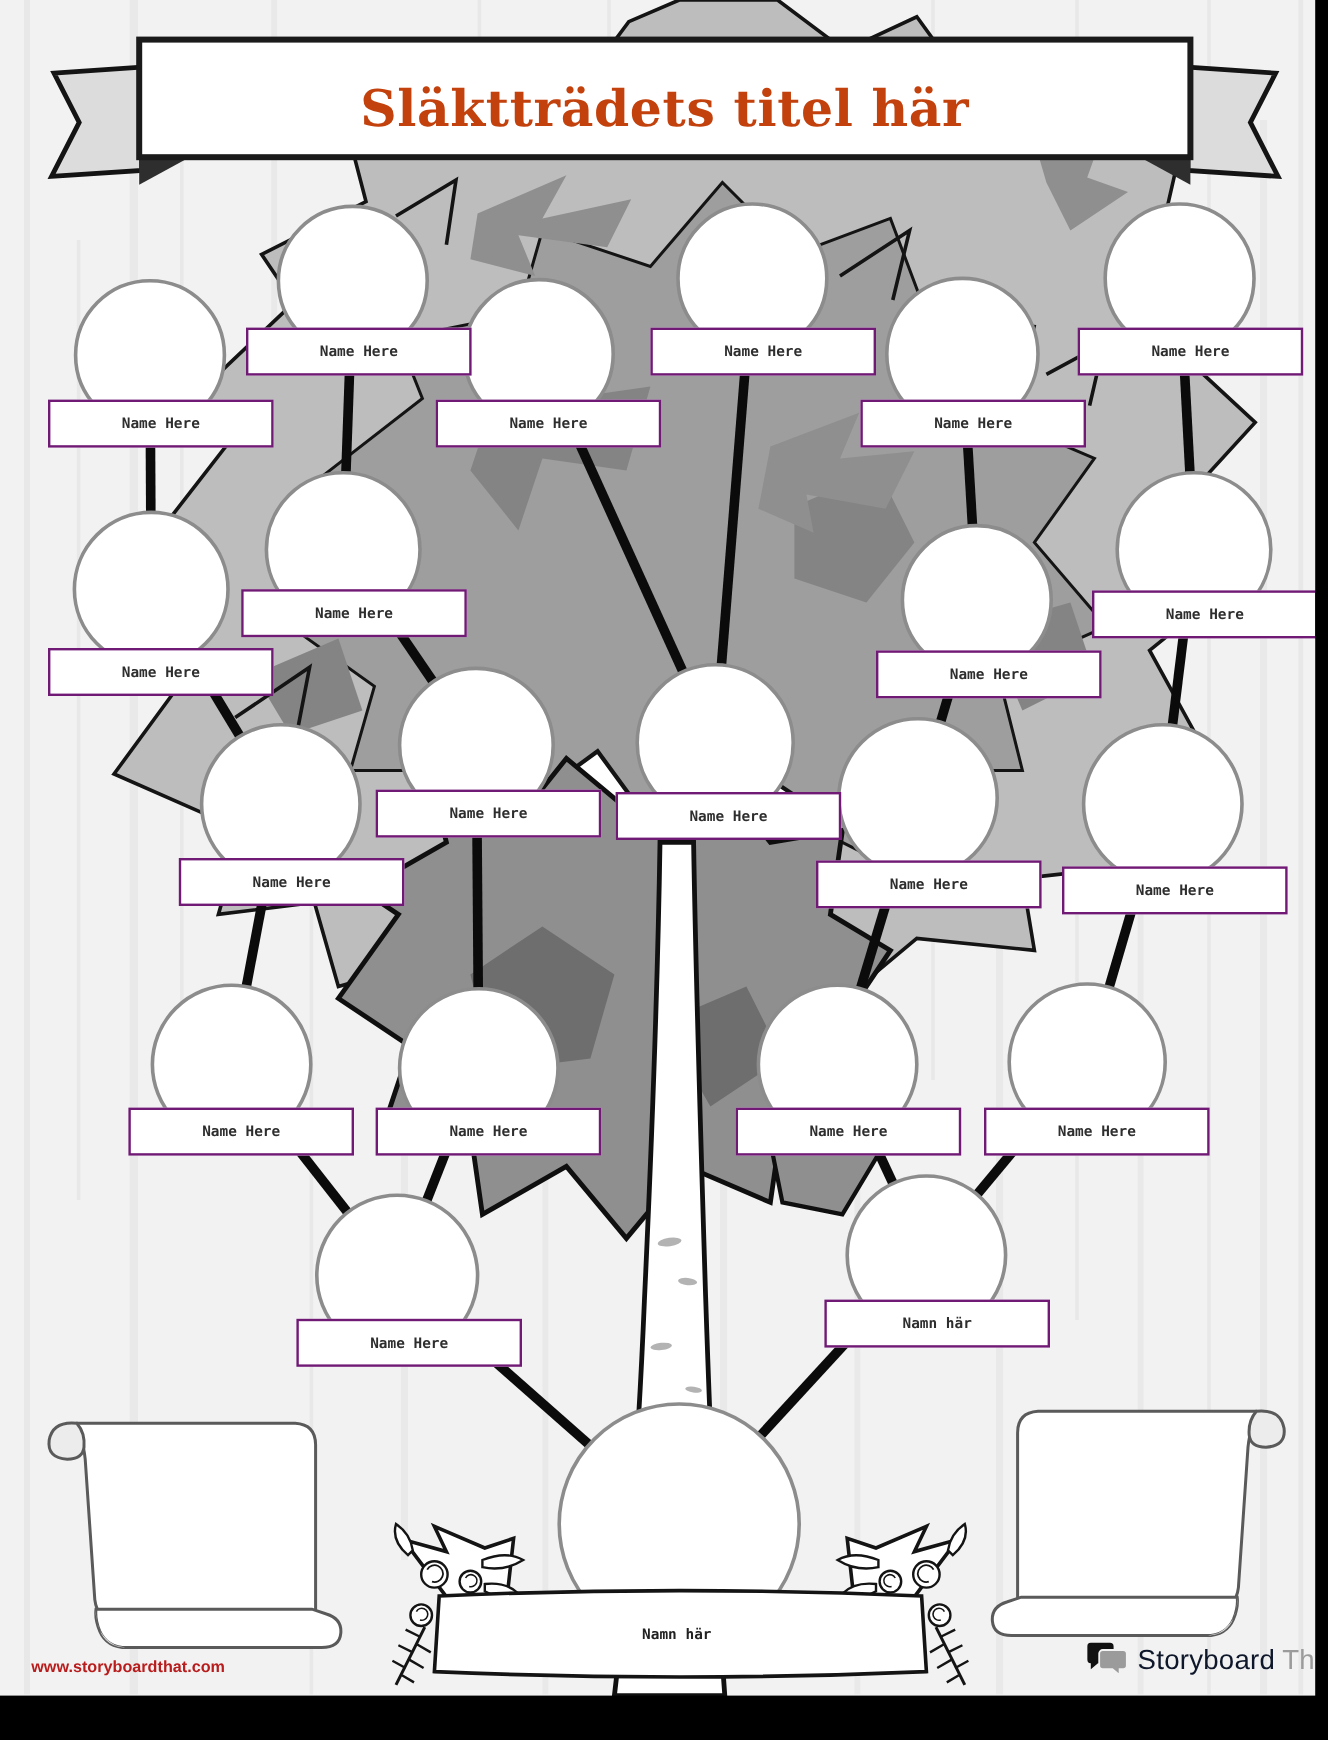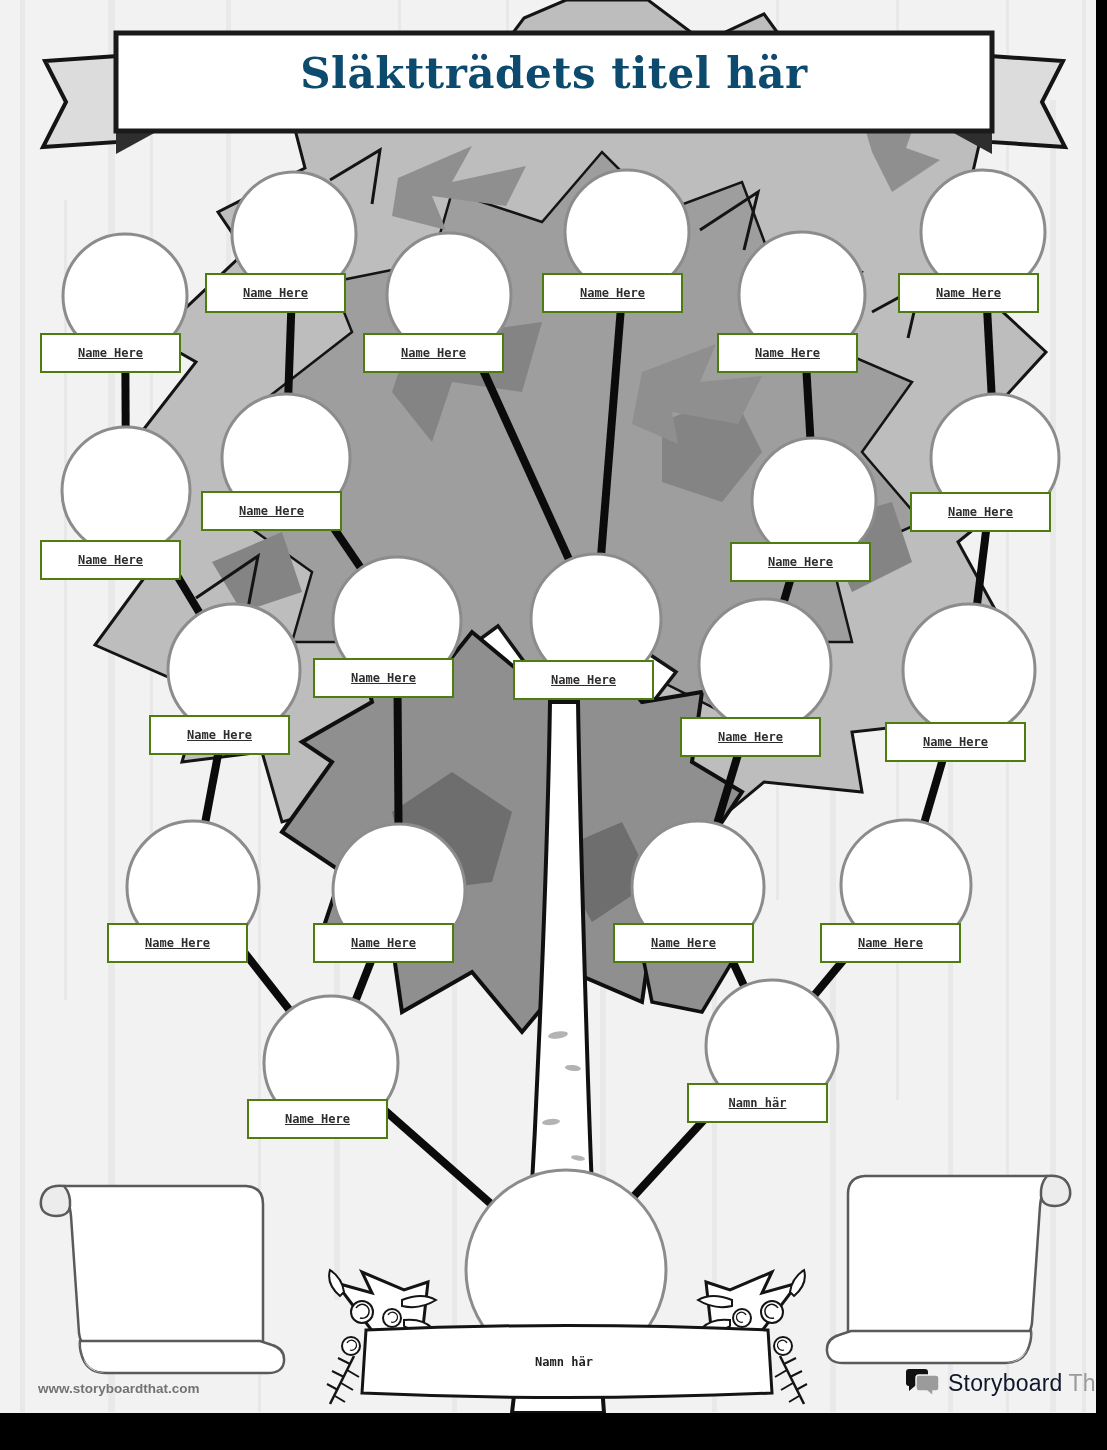--- a/index.html
+++ b/index.html
@@ -1,27 +1,27 @@
 <!DOCTYPE html>
 <html><head>
 <meta charset="utf-8">
 <style>
   html,body{margin:0;padding:0;background:#000;}
   .page{position:relative;width:1107px;height:1450px;background:#f2f2f2;overflow:hidden;
         font-family:"Liberation Sans",sans-serif;}
   svg.art{position:absolute;left:0;top:0;z-index:1;}
-  .name-label{position:absolute;width:141px;height:40px;background:#fff;border:2px solid #4d7c0f;
+  .name-label{position:absolute;width:188px;height:40px;background:#fff;border:2px solid #701a75;
         box-sizing:border-box;display:flex;align-items:center;justify-content:center;
-        font:700 12px "DejaVu Sans Mono",monospace;color:#2e2e2e;z-index:2;letter-spacing:0;text-decoration:underline;}
+        font:700 12px "DejaVu Sans Mono",monospace;color:#2e2e2e;z-index:2;letter-spacing:0;}
   .root-label{position:absolute;width:300px;height:30px;background:transparent;border:none;
         display:flex;align-items:center;justify-content:center;
         font:700 12px "DejaVu Sans Mono",monospace;color:#222;z-index:3;}
-  .title{position:absolute;left:116px;top:24px;width:876px;height:98px;display:flex;align-items:center;
-        justify-content:center;font:700 42px "DejaVu Serif",serif;color:#0c4a6e;z-index:3;letter-spacing:.5px;}
-  .url{position:absolute;left:38px;top:1381px;font:700 13.5px "Liberation Sans",sans-serif;color:#737373;z-index:3;}
+  .title{position:absolute;left:116px;top:41px;width:876px;height:98px;display:flex;align-items:center;
+        justify-content:center;font:700 42px "DejaVu Serif",serif;color:#c2410c;z-index:3;letter-spacing:.5px;}
+  .url{position:absolute;left:26px;top:1381px;font:700 13.5px "Liberation Sans",sans-serif;color:#b91c1c;z-index:3;}
   .logo{position:absolute;left:906px;top:1368px;display:flex;align-items:center;gap:6px;z-index:3;}
   .logo .word{font:500 23px "Liberation Sans",sans-serif;color:#0f172a;letter-spacing:.2px;}
   .logo .that{color:#9b9b9b;}
   .bar-right{position:absolute;right:0;top:0;width:11px;height:1450px;background:#000;z-index:6;}
   .bar-bottom{position:absolute;left:0;top:1413px;width:1107px;height:37px;background:#000;z-index:6;}
 </style>
 </head>
 <body>
 
 <div class="page">

